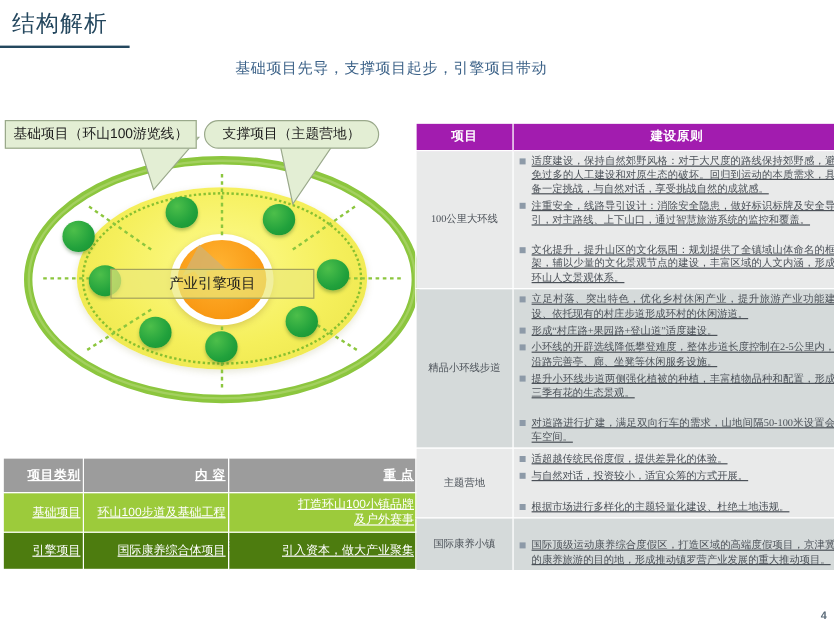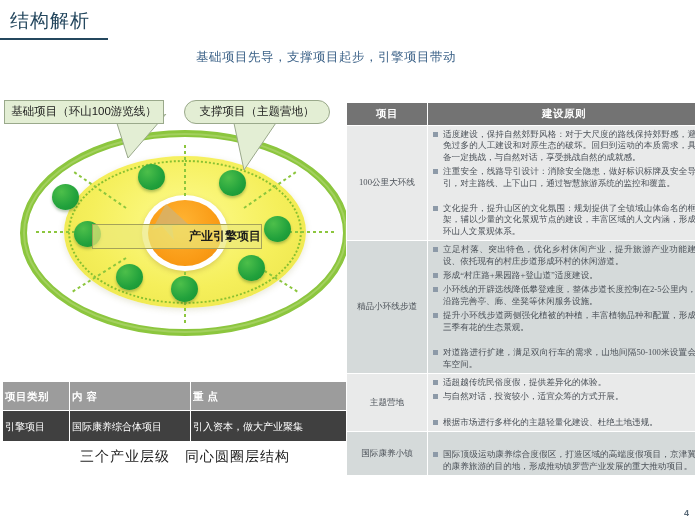--- a/index.html
+++ b/index.html
@@ -67,21 +67,21 @@
     box-sizing: border-box;
     white-space: nowrap;
     z-index: 6;
   }
   #callout-base {
     left: -12px;
     top: 4px;
     width: 160px;
   }
   #callout-support {
-    left: 168px;
+    left: 154px;
     top: 4px;
     width: 146px;
     border-radius: 12px;
   }
 
   
   .wedge {
     position: absolute;
     z-index: 5;
   }
@@ -171,21 +171,21 @@
     background: rgba(236,233,120,.72);
     border: 1px solid #a5a35a;
     text-align: center;
     font-size: 12px;
     line-height: 16px;
     color: #1b1b1b;
     padding: 3px 0 4px 0;
     box-sizing: border-box;
     z-index: 7;
   }
-  #core-label .l1 { font-weight: bold; text-align: right; }
+  #core-label .l1 { font-weight: normal; }
 
   #diagram-caption {
     position: absolute;
     left: 0px;
     top: 352px;
     width: 338px;
     text-align: center;
     font-size: 14px;
     color: #1b1b1b;
     letter-spacing: 1px;
@@ -196,56 +196,57 @@
     position: absolute;
     left: 2px;
     top: 381px;
     width: 330px;
     border-collapse: collapse;
     font-size: 10px;
     table-layout: fixed;
   }
   #left-table td, #left-table th {
     border: 1px solid #ffffff;
-    text-align: left;
+    text-align: right;
     vertical-align: middle;
     padding: 3px 2px;
     line-height: 13px;
+    text-decoration: underline;
   }
   #left-table thead th {
     background: #9c9c9c;
     color: #ffffff;
     font-weight: bold;
     font-size: 10.5px;
     letter-spacing: .5px;
     height: 22px;
   }
   #left-table tbody td {
     color: #ffffff;
     height: 24px;
   }
   .lt-r0 td { background: #9ccb3b; }
   .lt-r1 td { background: #23a73b; }
-  .lt-r2 td { background: #404040; }
+  .lt-r2 td { background: #4d7c0f; }
   .lt-c0 { width: 62px; }
   .lt-c1 { width: 116px; }
   .lt-c2 { width: 152px; margin-left: 35px; }
 
   
   #right-table {
     position: absolute;
     left: 346px;
     top: 102px;
     width: 348px;
     border-collapse: collapse;
     table-layout: fixed;
     font-family: "Liberation Serif", "DejaVu Serif", serif;
   }
   #right-table th {
-    background: #737373;
+    background: #a21caf;
     color: #ffffff;
     font-weight: bold;
     font-size: 10.5px;
     height: 20px;
     border: 1px solid #ffffff;
     font-family: "Liberation Sans", sans-serif;
     letter-spacing: .5px;
   }
   #right-table td {
     border: 1px solid #ffffff;
@@ -263,20 +264,21 @@
     color: #3e444a;
   }
   .row-a td { background: #e9eaea; }
   .row-b td { background: #d5dada; }
   .bullets { margin: 0; padding: 0; list-style: none; }
   .bullets li {
     position: relative;
     padding-left: 11px;
     margin-bottom: 3px;
     text-align: justify;
+    text-decoration: underline;
   }
   .bullets li:last-child { margin-bottom: 0; margin-top: 14px; }
   .bullets li::before {
     content: "";
     position: absolute;
     left: 1px;
     top: 3px;
     width: 5px;
     height: 5px;
     background: #8d9aa8;
@@ -353,20 +355,26 @@
 
 <table id="left-table">
   <thead>
     <tr>
       <th class="lt-c0">项目类别</th>
       <th class="lt-c1">内 容</th>
       <th class="lt-c2">重 点</th>
     </tr>
   </thead>
   <tbody>
+    <tr class="lt-r0">
+      <td class="lt-c0">基础项目</td>
+      <td class="lt-c1">环山100步道及基础工程</td>
+      <td class="lt-c2" style="white-space:pre-line;">打造环山100小镇品牌
+及户外赛事</td>
+    </tr>
     <tr class="lt-r2">
       <td class="lt-c0">引擎项目</td>
       <td class="lt-c1">国际康养综合体项目</td>
       <td class="lt-c2">引入资本，做大产业聚集</td>
     </tr>
   </tbody>
 </table>
 
 <table id="right-table">
   <thead>

